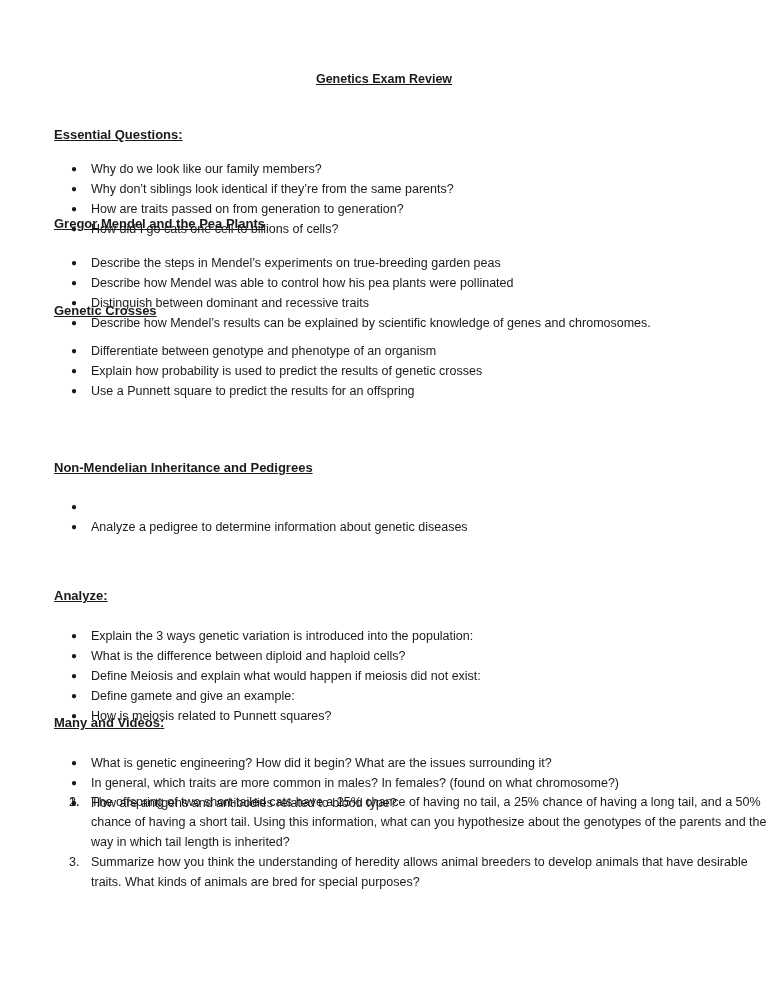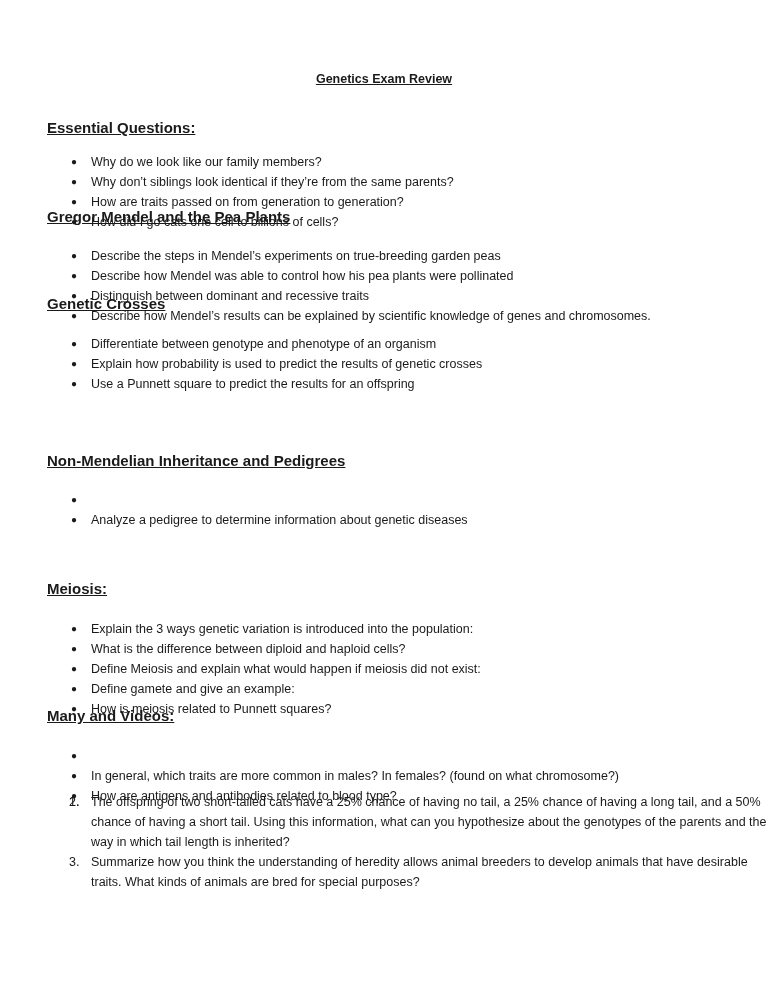--- a/index.html
+++ b/index.html
@@ -8,22 +8,22 @@
     font-family: "Liberation Sans", sans-serif;
     color: #1a1a1a;
   }
   .page { position: absolute; left: 0; top: 0; width: 768px; height: 994px; }
   .title {
     position: absolute; top: 72px; left: 0; width: 768px; text-align: center;
     font-weight: bold; font-size: 12.5px; text-decoration: underline;
   }
   .section { position: absolute; left: 46px; width: 680px; }
   .heading {
-    font-weight: bold; font-size: 15px; text-decoration: underline;
-    height: 20px; line-height: 20px; margin: 1px;
+    font-weight: bold; font-size: 13px; text-decoration: underline;
+    height: 20px; line-height: 20px; margin: 8px;
   }
   ul.items { list-style: none; margin: 0; padding: 0; margin-top: 14px; }
   ul.items li {
     position: relative; padding-left: 45px; height: 20px; line-height: 20px;
     font-size: 12.5px; white-space: nowrap;
   }
   ul.items li .bullet {
     position: absolute; left: 25px; top: 0; font-size: 10px;
   }
   ol.items { list-style: none; margin: 0; padding: 0; margin-top: 14px; }
@@ -70,34 +70,34 @@
 
   <div class="section" style="top:450px">
     <div class="heading">Non-Mendelian Inheritance and Pedigrees</div>
     <ul class="items" style="margin-top:19px">
       <li><span class="bullet">●</span></li>
       <li><span class="bullet">●</span><span>Analyze a pedigree to determine information about genetic diseases</span></li>
     </ul>
   </div>
 
   <div class="section" style="top:578px">
-    <div class="heading">Meiosis:</div>
+    <div class="heading">Analyze:</div>
     <ul class="items" style="margin-top:20px">
       <li><span class="bullet">●</span><span>Explain the 3 ways genetic variation is introduced into the population:</span></li>
       <li><span class="bullet">●</span><span>What is the difference between diploid and haploid cells?</span></li>
       <li><span class="bullet">●</span><span>Define Meiosis and explain what would happen if meiosis did not exist:</span></li>
       <li><span class="bullet">●</span><span>Define gamete and give an example:</span></li>
       <li><span class="bullet">●</span><span>How is meiosis related to Punnett squares?</span></li>
     </ul>
   </div>
 
   <div class="section" style="top:705px">
     <div class="heading">Many and Videos:</div>
     <ul class="items" style="margin-top:20px">
-      <li><span class="bullet">●</span></li>
+      <li><span class="bullet">●</span><span>What is genetic engineering? How did it begin? What are the issues surrounding it?</span></li>
       <li><span class="bullet">●</span><span>In general, which traits are more common in males? In females? (found on what chromosome?)</span></li>
       <li><span class="bullet">●</span><span>How are antigens and antibodies related to blood type?</span></li>
     </ul>
   </div>
 
   <div class="section" style="top:771px">
     <ol class="items" style="margin-top:21px">
       <li><span class="num">1.</span></li>
       <li><span class="num">2.</span><span>The offspring of two short-tailed cats have a 25% chance of having no tail, a 25% chance of having a long tail, and a 50% chance of having a short tail. Using this information, what can you hypothesize about the genotypes of the parents and the way in which tail length is inherited?</span></li>
       <li><span class="num">3.</span><span>Summarize how you think the understanding of heredity allows animal breeders to develop animals that have desirable traits. What kinds of animals are bred for special purposes?</span></li>

